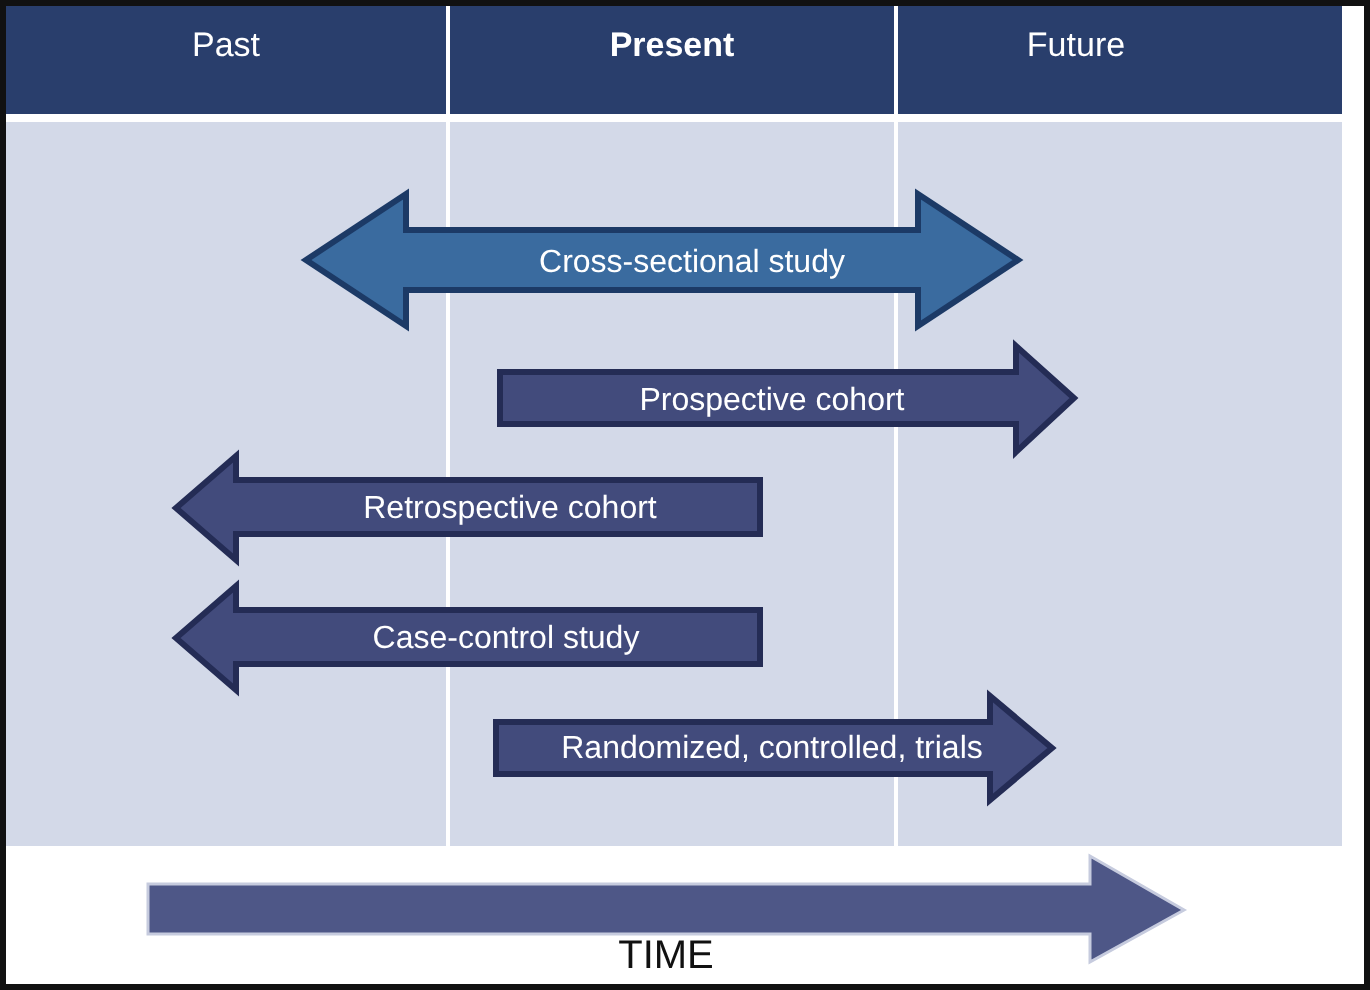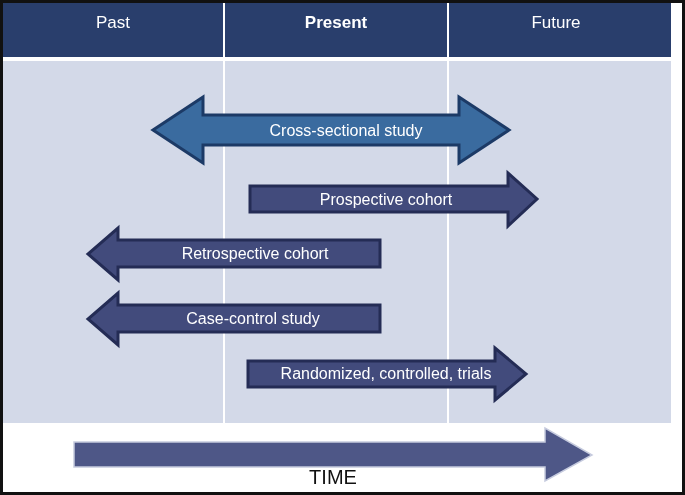--- a/index.html
+++ b/index.html
@@ -13,21 +13,21 @@
   .header-band{
     position:absolute;left:0;top:0;width:668px;height:54px;
     background:#293e6c;
   }
   .header-cell{
     position:absolute;top:7px;height:26px;
     color:#ffffff;font-size:17px;line-height:26px;text-align:center;
   }
   .cell-past{left:0;width:220px;}
   .cell-present{left:222px;width:222px;font-weight:bold;}
-  .cell-future{left:446px;width:214px;}
+  .cell-future{left:428px;width:214px;}
   .body-band{
     position:absolute;left:0;top:58px;width:668px;height:362px;
     background:#d3d9e8;
   }
   .col-divider{
     position:absolute;top:0;width:2px;height:420px;
     background:#ffffff;
   }
   .divider-1{left:220px;}
   .divider-2{left:444px;}

